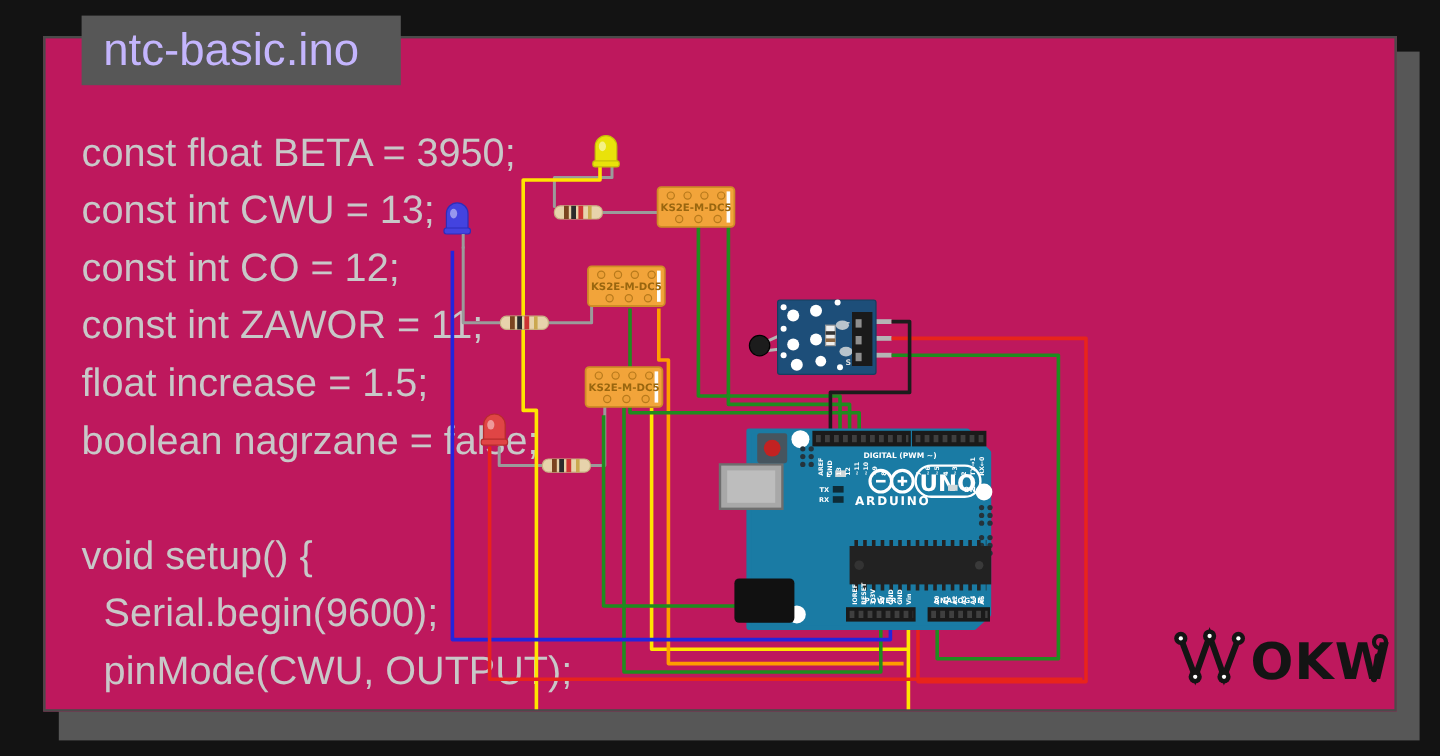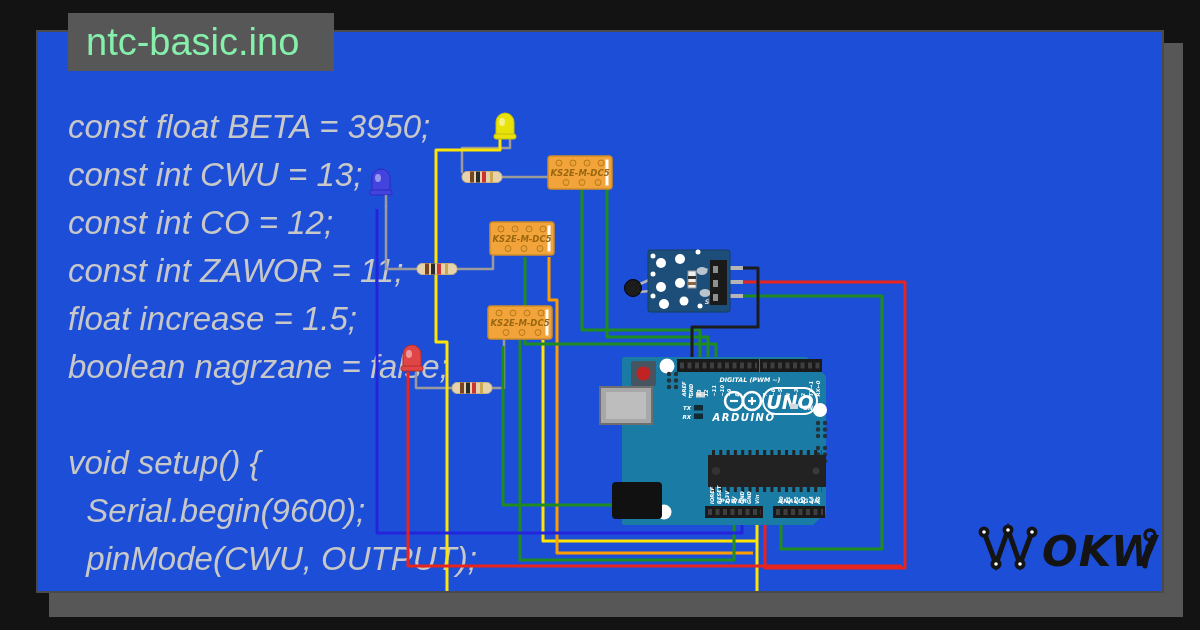--- a/index.html
+++ b/index.html
@@ -1,22 +1,22 @@
 <!DOCTYPE html>
 <html><head>
 <meta charset="utf-8">
 <style>
   html,body{margin:0;padding:0;}
   body{width:1200px;height:630px;position:relative;overflow:hidden;background:#131313;
        font-family:"Liberation Sans",sans-serif;}
   .shadow{position:absolute;left:49px;top:43px;width:1134px;height:574px;background:#575757;}
-  .card{position:absolute;left:36px;top:30px;width:1124px;height:559px;background:#1d4ed8;
-        border:2px solid #4a4a4a;overflow:hidden;font-style:italic;}
+  .card{position:absolute;left:36px;top:30px;width:1124px;height:559px;background:#be185d;
+        border:2px solid #4a4a4a;overflow:hidden;}
   .titlebox{position:absolute;left:68px;top:13px;width:266px;height:58px;background:#575757;
-        color:#86efac;font-size:38px;line-height:58px;padding-left:18px;box-sizing:border-box;
+        color:#c4b5fd;font-size:38px;line-height:58px;padding-left:18px;box-sizing:border-box;
         z-index:5;white-space:nowrap;}
   .codeblock{position:absolute;left:30px;top:71px;z-index:1;color:#c8c8c8;font-size:33px;
         line-height:48px;white-space:pre;}
   .code-line{height:48px;}
   svg.circuit{position:absolute;left:-38px;top:-32px;width:1200px;height:630px;z-index:2;}
   .logo{position:absolute;left:934px;top:486px;z-index:3;}
   text{font-family:"DejaVu Sans",sans-serif;}
   .pins text{font-size:5.2px;font-weight:bold;fill:#ffffff;}
   .silk{fill:#ffffff;font-weight:bold;}
   .relay-label{font-size:8.5px;font-weight:bold;fill:#99660f;}

